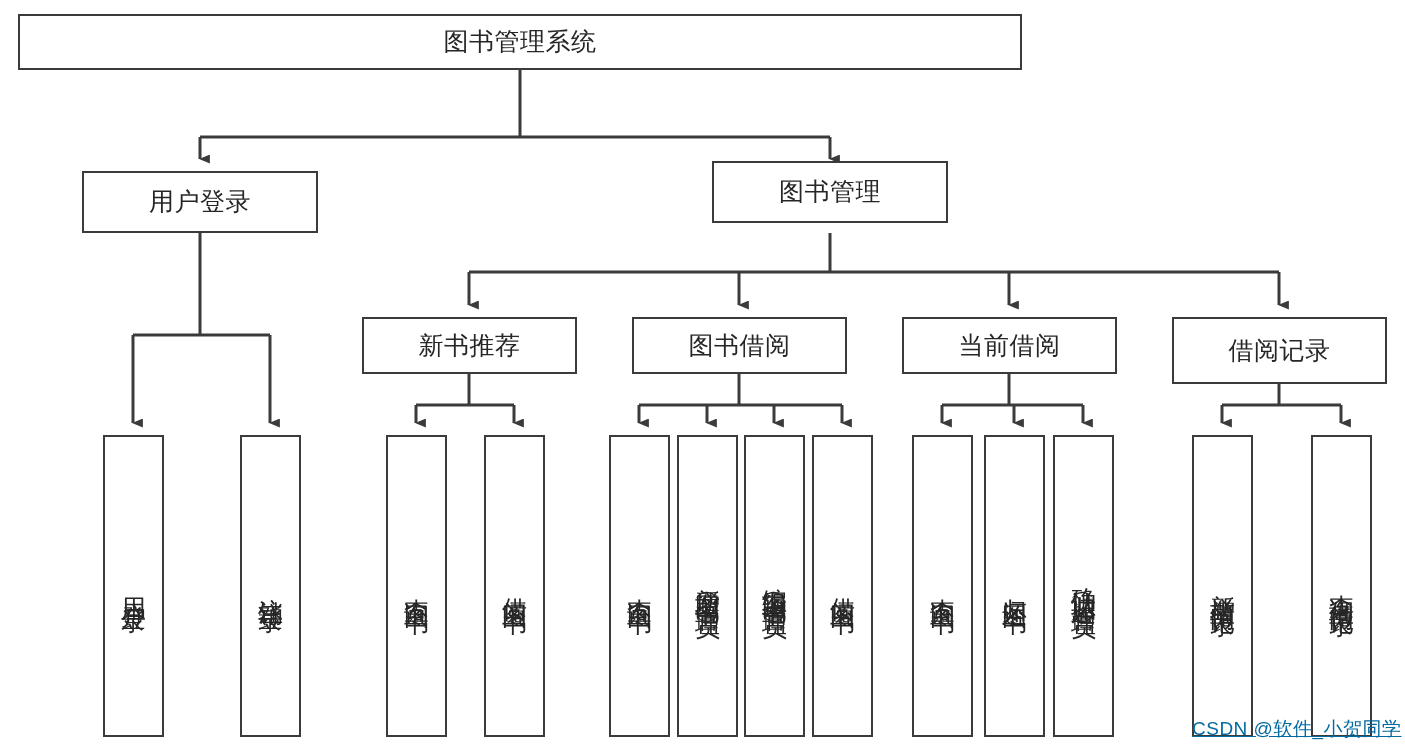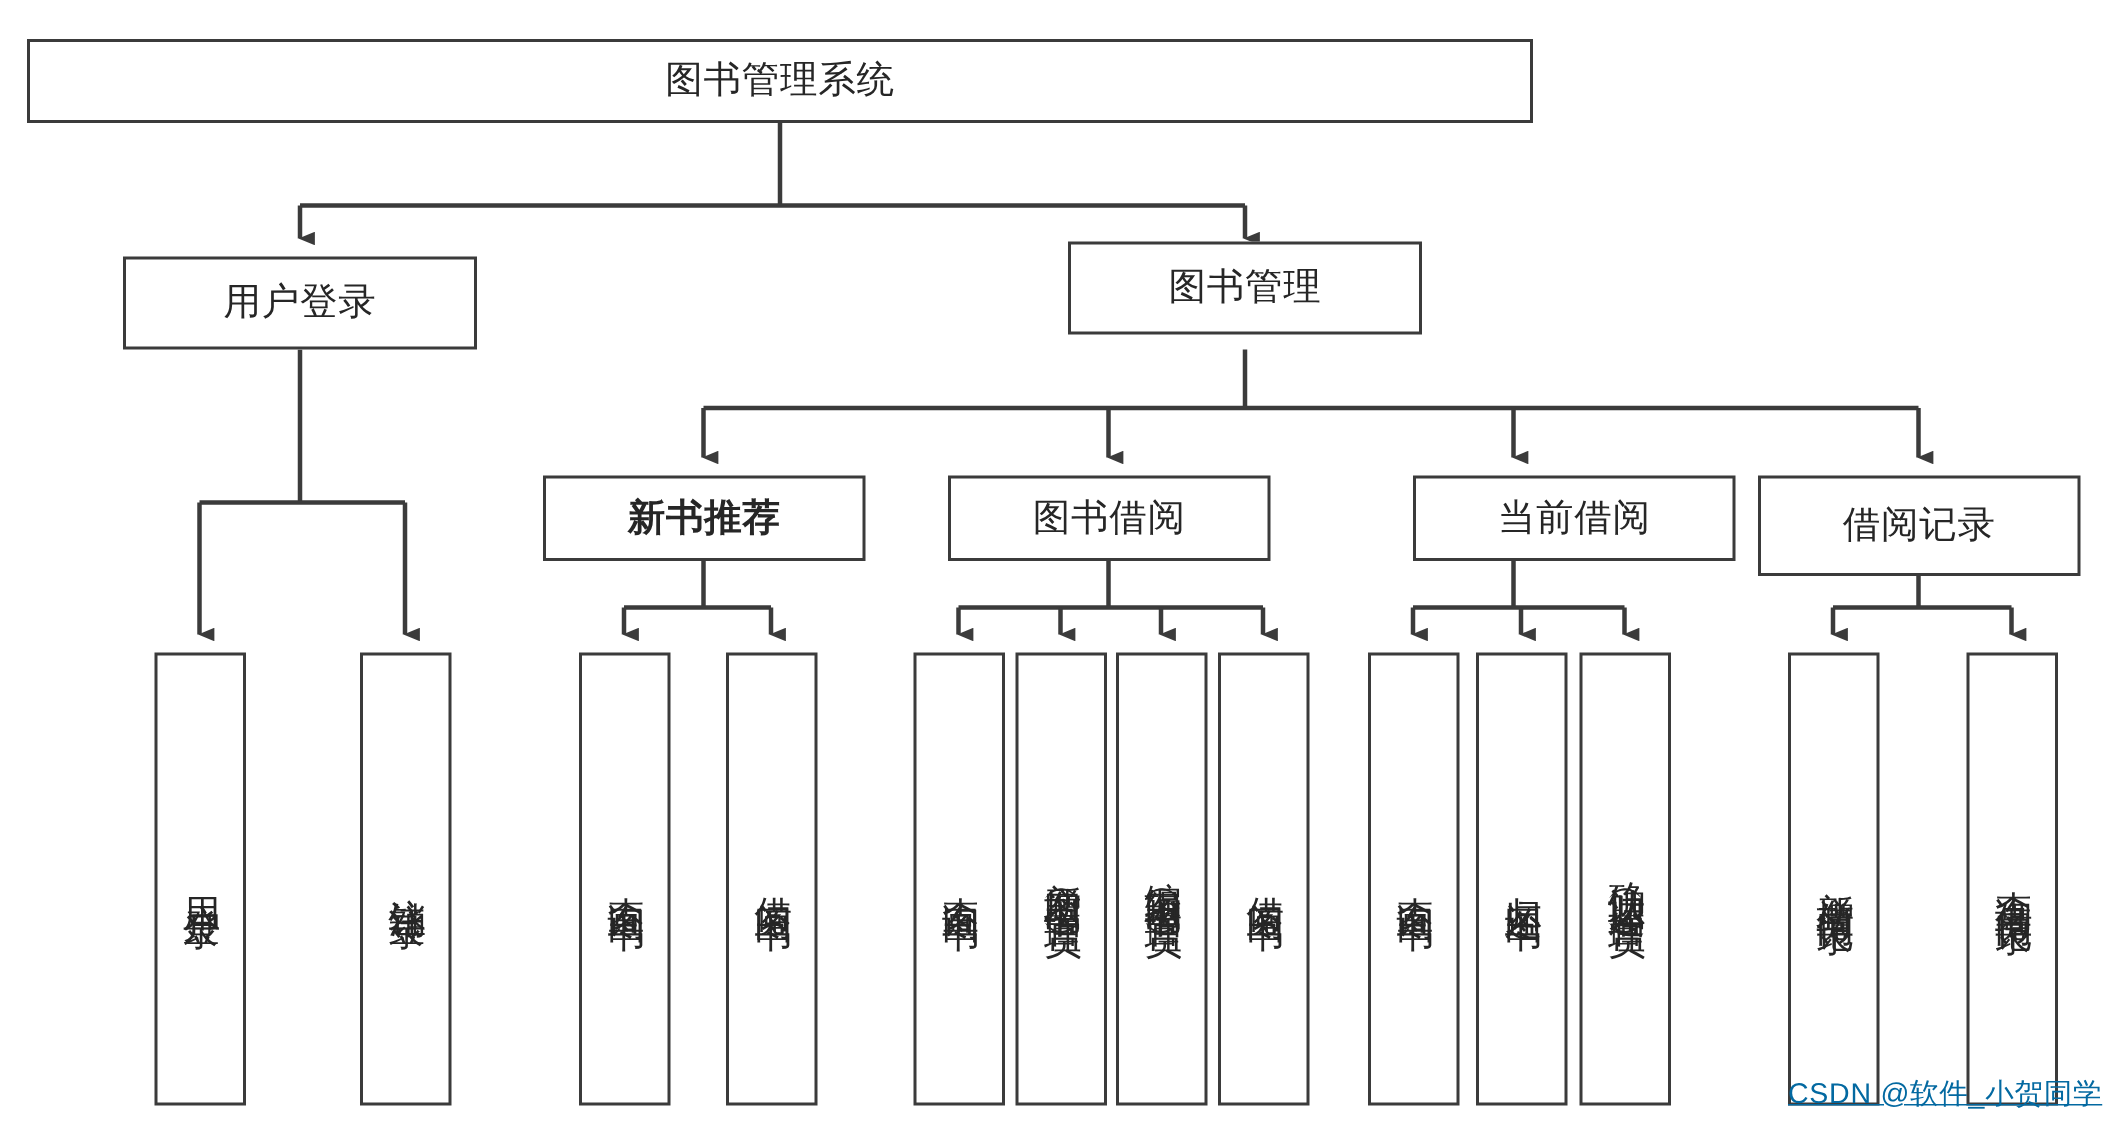--- a/index.html
+++ b/index.html
@@ -112,38 +112,38 @@
       <path d="M 1014 405 L 1014 423" marker-end="url(#arrow)"></path>
       <path d="M 1083 405 L 1083 423" marker-end="url(#arrow)"></path>
 
       <path d="M 1279 374 L 1279 405"></path>
       <path d="M 1222 405 L 1341 405"></path>
       <path d="M 1222 405 L 1222 423" marker-end="url(#arrow)"></path>
       <path d="M 1341 405 L 1341 423" marker-end="url(#arrow)"></path>
     </g>
   </svg>
 
-  <div class="node" style="left: 18px; top: 14px; width: 1004px; height: 56px; border-color: rgb(59, 59, 59); margin-top: 12px;">
+  <div class="node" style="left: 18px; top: 14px; width: 1004px; height: 56px; border-color: rgb(59, 59, 59);">
     <span class="node-label" style="color: rgb(38, 38, 38);">图书管理系统</span>
   </div>
 
   <div class="node" style="left: 82px; top: 171px; width: 236px; height: 62px; border-color: rgb(59, 59, 59);">
     <span class="node-label" style="color: rgb(38, 38, 38);">用户登录</span>
   </div>
   <div class="node" style="left: 712px; top: 161px; width: 236px; height: 62px; border-color: rgb(59, 59, 59);">
     <span class="node-label" style="color: rgb(38, 38, 38);">图书管理</span>
   </div>
 
-  <div class="node" style="left: 362px; top: 317px; width: 215px; height: 57px; border-color: rgb(59, 59, 59); font-weight: bold;">
+  <div class="node" style="left: 362px; top: 317px; width: 215px; height: 57px; border-color: rgb(59, 59, 59);">
     <span class="node-label" style="color: rgb(38, 38, 38);">新书推荐</span>
   </div>
   <div class="node" style="left: 632px; top: 317px; width: 215px; height: 57px; border-color: rgb(59, 59, 59);">
     <span class="node-label" style="color: rgb(38, 38, 38);">图书借阅</span>
   </div>
-  <div class="node" style="left: 942px; top: 317px; width: 215px; height: 57px; border-color: rgb(59, 59, 59);">
+  <div class="node" style="left: 902px; top: 317px; width: 215px; height: 57px; border-color: rgb(59, 59, 59);">
     <span class="node-label" style="color: rgb(38, 38, 38);">当前借阅</span>
   </div>
   <div class="node" style="left: 1172px; top: 317px; width: 215px; height: 67px; border-color: rgb(59, 59, 59);">
     <span class="node-label" style="color: rgb(38, 38, 38);">借阅记录</span>
   </div>
 
   <div class="node leaf" style="left: 103px; top: 435px; width: 61px; height: 302px; border-color: rgb(59, 59, 59);">
     <span class="node-label" style="color: rgb(38, 38, 38);">用户登录</span>
   </div>
   <div class="node leaf" style="left: 240px; top: 435px; width: 61px; height: 302px; border-color: rgb(59, 59, 59);">

